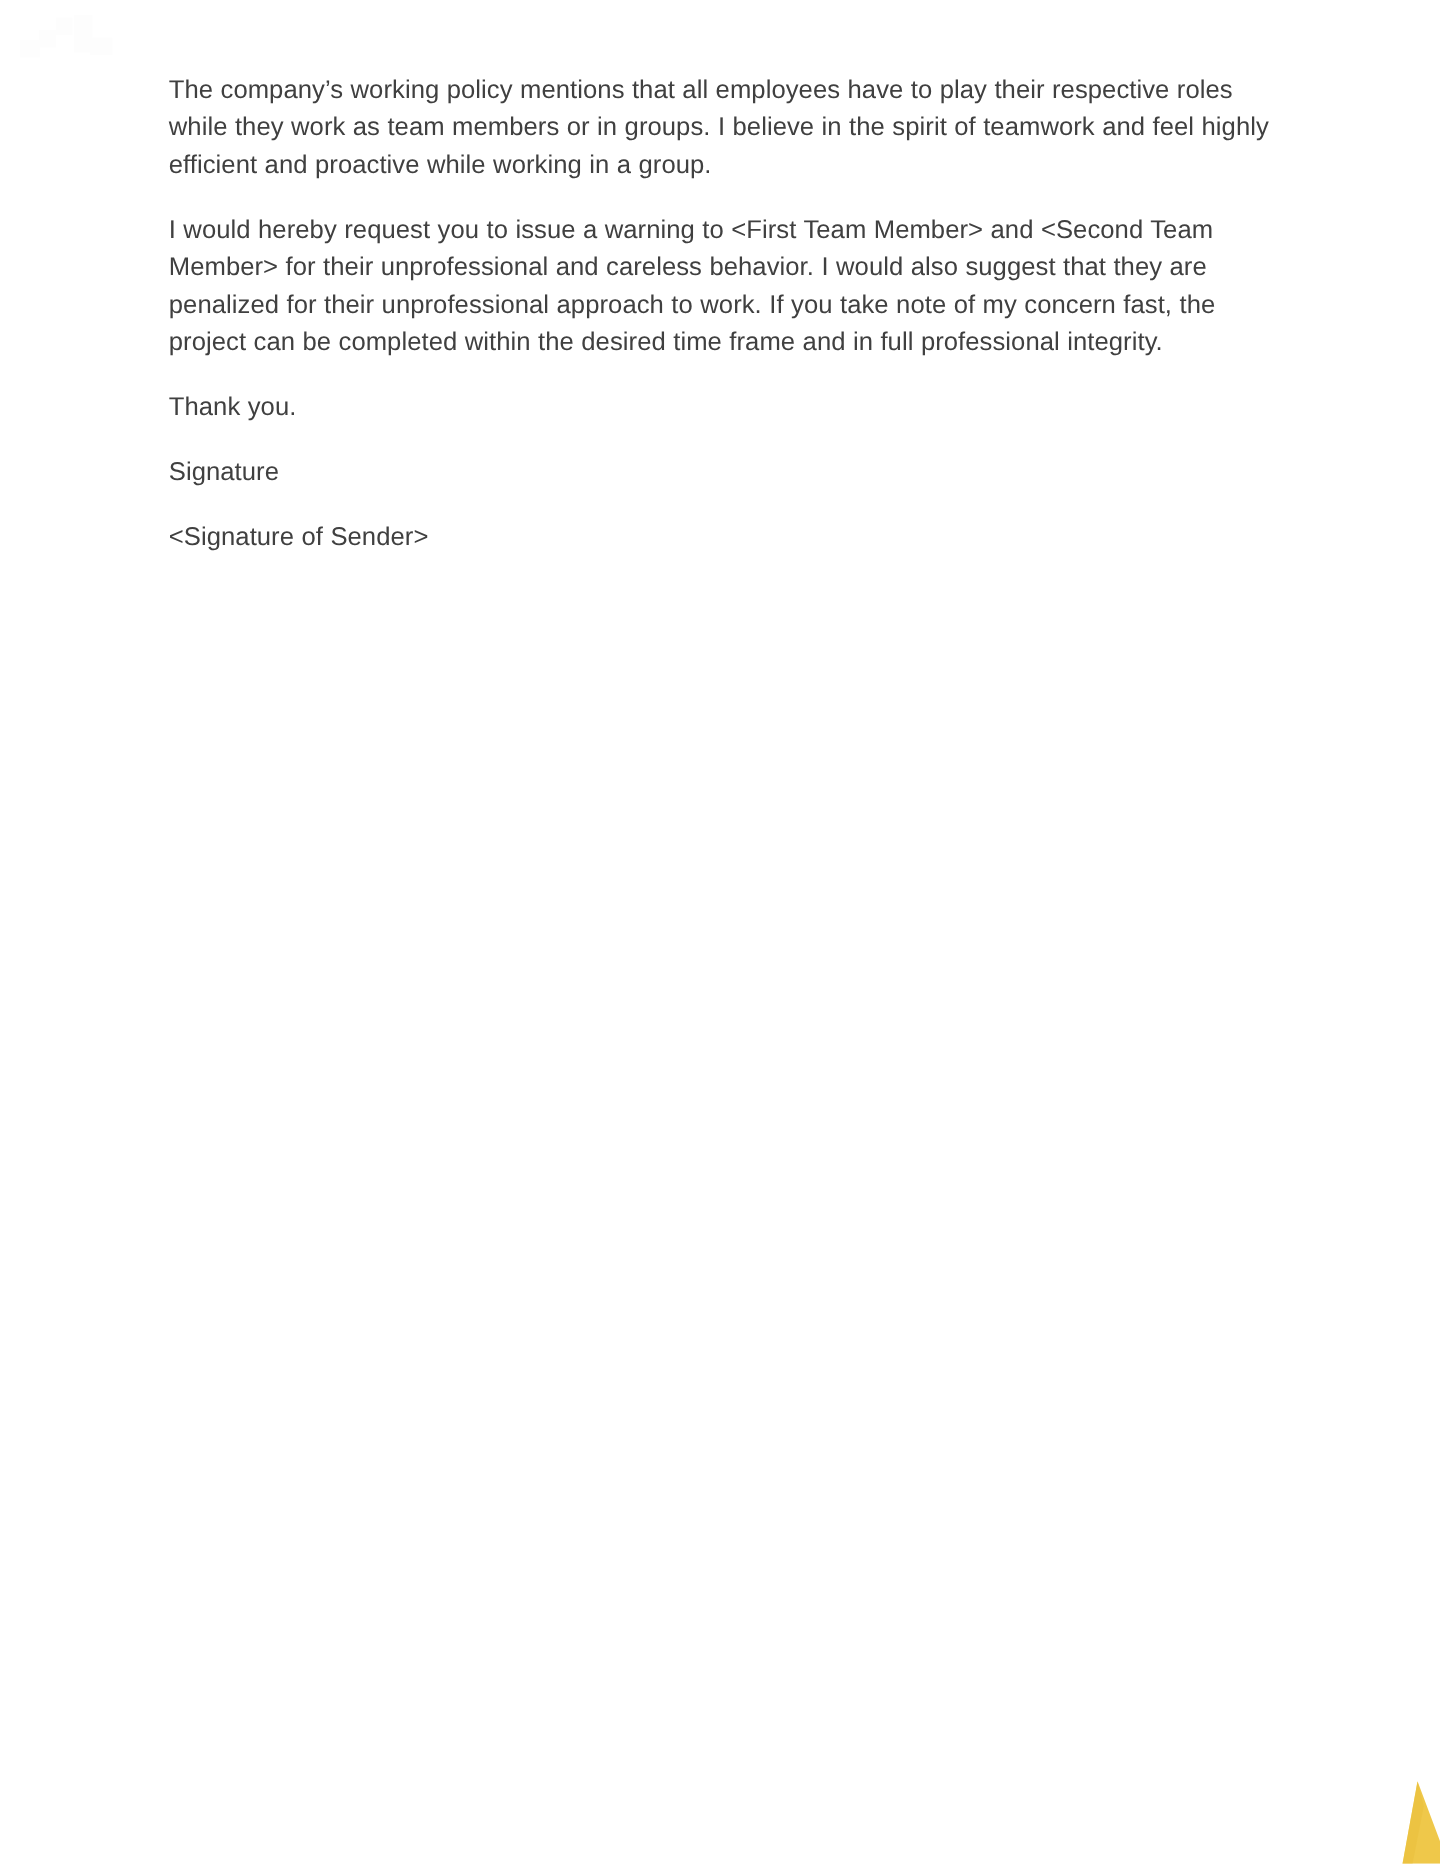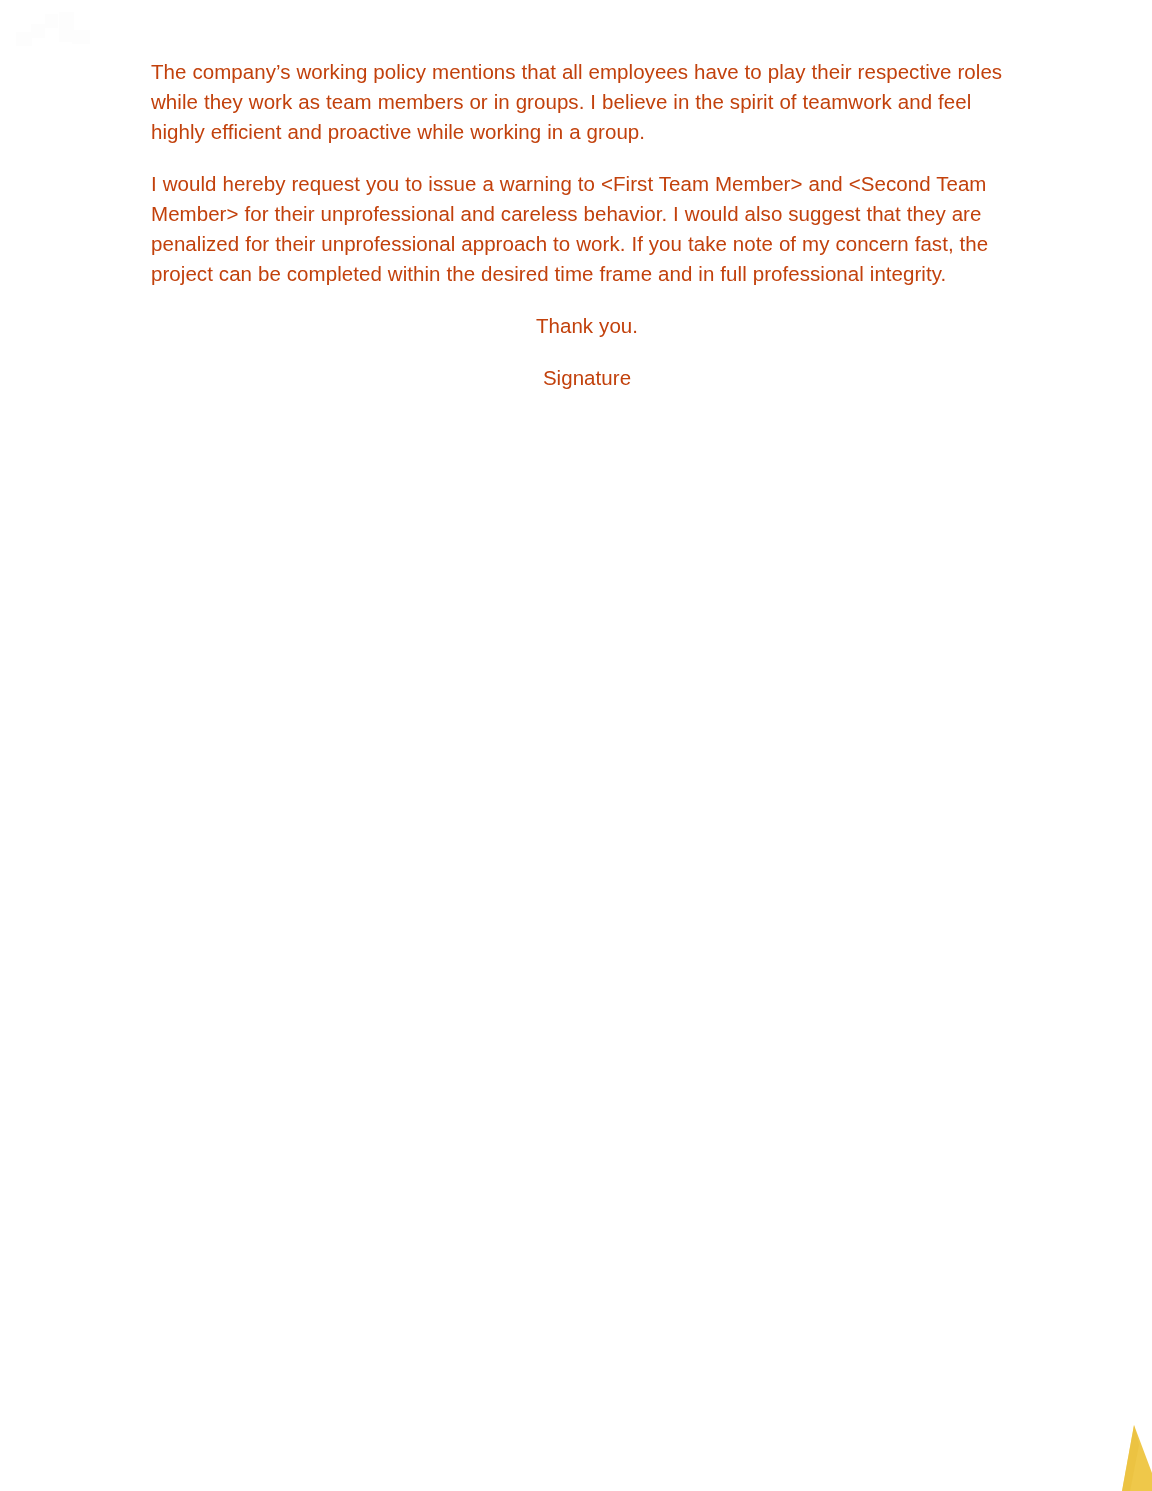--- a/index.html
+++ b/index.html
@@ -57,54 +57,54 @@
 
   
   #letter-body {
     position: absolute;
     left: 135px;
     top: 57px;
     width: 888px;
   }
 
   .para {
-    margin: 0 0 22px 16px;
+    margin: 0 0 22px 0;
     font-size: 20.5px;
     line-height: 30px;
-    color: #c2410c;
+    color: #404040;
     letter-spacing: 0.05px;
     text-align: left;
     word-spacing: 0.2px;
   }
   .para:last-child {
     margin-bottom: 0;
   }
   .para.short {
     margin-bottom: 22px;
-    text-align: center;
   }
 </style>
 </head>
 <body>
 
 <div id="page">
 
   <div id="corner-mark-top-left">
     <span class="blk b1"></span>
     <span class="blk b2"></span>
     <span class="blk b3"></span>
     <span class="blk b4"></span>
     <span class="blk b5"></span>
   </div>
 
   <div id="letter-body">
     <p class="para">The company’s working policy mentions that all employees have to play their respective roles while they work as team members or in groups. I believe in the spirit of teamwork and feel highly efficient and proactive while working in a group.</p>
     <p class="para">I would hereby request you to issue a warning to &lt;First Team Member&gt; and &lt;Second Team Member&gt; for their unprofessional and careless behavior. I would also suggest that they are penalized for their unprofessional approach to work. If you take note of my concern fast, the project can be completed within the desired time frame and in full professional integrity.</p>
     <p class="para short">Thank you.</p>
     <p class="para short">Signature</p>
+    <p class="para short">&lt;Signature of Sender&gt;</p>
   </div>
 
   <div id="corner-wedge-bottom-right">
     <svg viewBox="0 0 46 66" preserveAspectRatio="none" aria-hidden="true">
       <polygon points="28,0 46,48 46,66 16,66" fill="#efc84a"></polygon>
       <polygon points="28,0 33,20 24,66 16,66" fill="#e9bf3d" opacity="0.55"></polygon>
     </svg>
   </div>
 
 </div>

